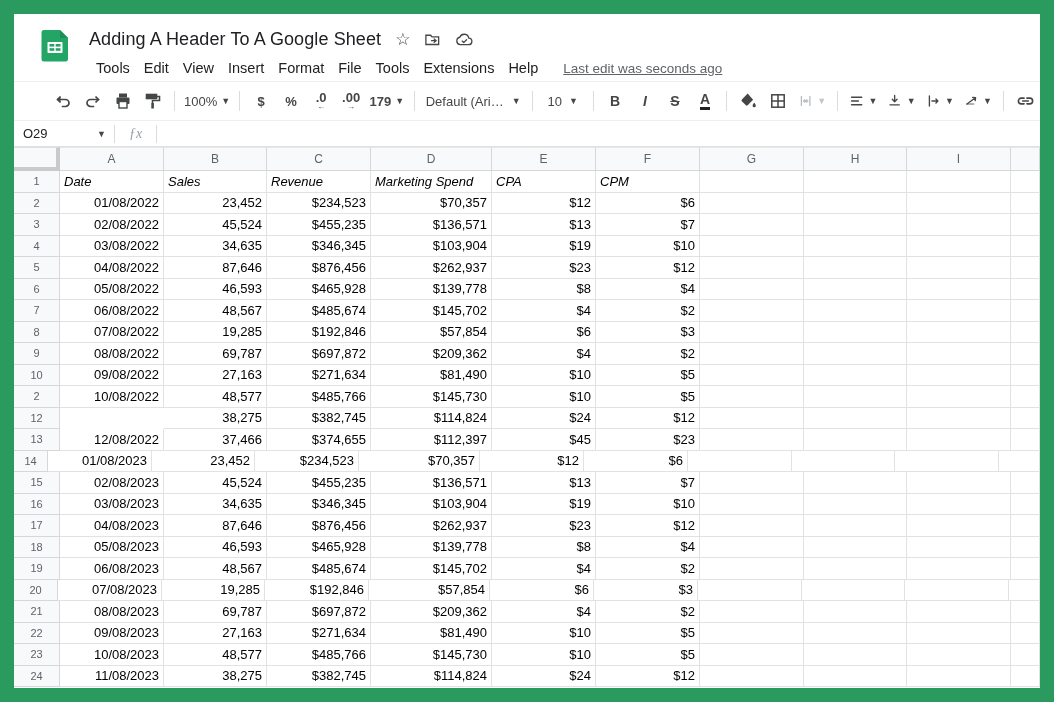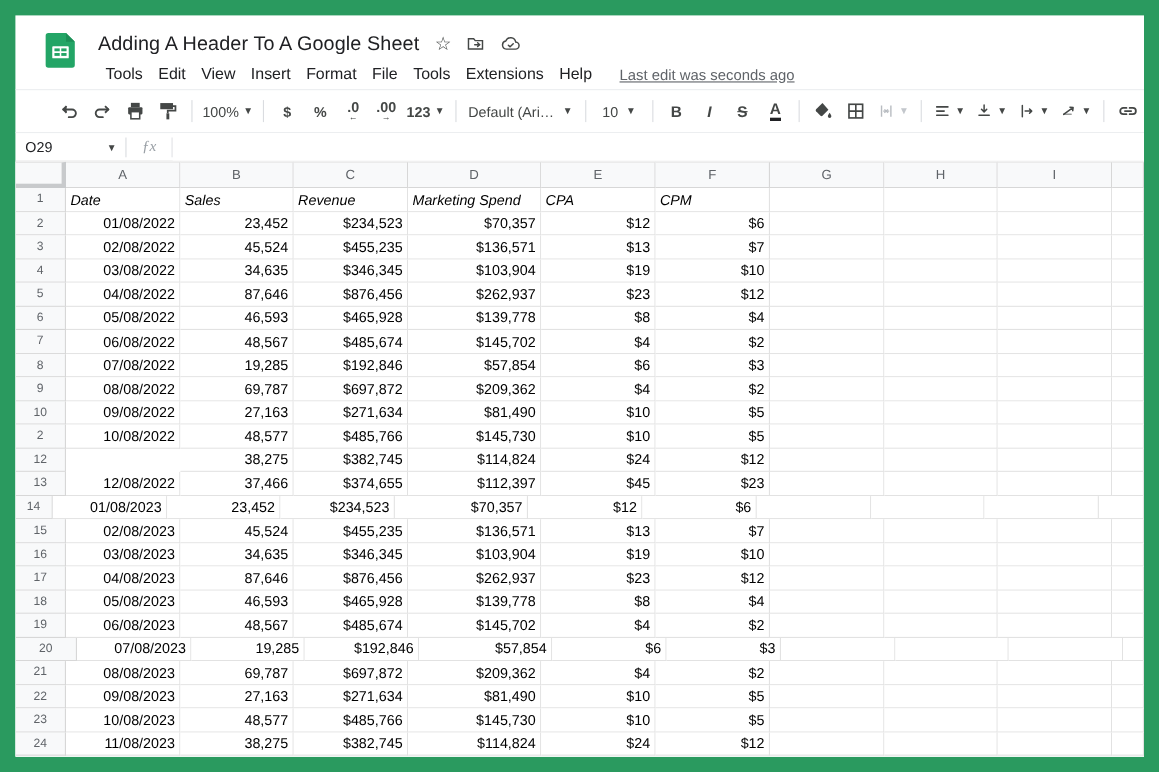--- a/index.html
+++ b/index.html
@@ -154,21 +154,21 @@
             <span class="arr">←</span>
           </span>
       </span>
       <span class="tb">
         <span class="dec-wrap">
             <span class="tb-text">.00</span>
             <span class="arr">→</span>
           </span>
       </span>
       <span class="tb">
-        <span class="tb-text">123</span>
+        <span class="tb-text">179</span>
           <span class="caret">▼</span>
       </span>
       <span class="tb-sep"></span>
       <span class="tb">
         <span class="font-box">
             <span>Default (Ari…</span>
             <span class="caret">▼</span>
           </span>
       </span>
       <span class="tb-sep"></span>
@@ -506,21 +506,21 @@
           <div class="cell num" style="width: 104px;">$485,674</div>
           <div class="cell num" style="width: 121px;">$145,702</div>
           <div class="cell num" style="width: 104px;">$4</div>
           <div class="cell num" style="width: 104px;">$2</div>
           <div class="cell num" style="width: 104px;"></div>
           <div class="cell num" style="width: 103px;"></div>
           <div class="cell num" style="width: 104px;"></div>
           <div class="cell" style="flex: 1 1 0%;"></div>
         </div>
         <div class="g-row data-row">
-          <div class="row-head" style="width: 56px;">20</div>
+          <div class="row-head" style="width: 44px;">20</div>
           <div class="cell num" style="width: 104px;">07/08/2023</div>
           <div class="cell num" style="width: 103px;">19,285</div>
           <div class="cell num" style="width: 104px;">$192,846</div>
           <div class="cell num" style="width: 121px;">$57,854</div>
           <div class="cell num" style="width: 104px;">$6</div>
           <div class="cell num" style="width: 104px;">$3</div>
           <div class="cell num" style="width: 104px;"></div>
           <div class="cell num" style="width: 103px;"></div>
           <div class="cell num" style="width: 104px;"></div>
           <div class="cell" style="flex: 1 1 0%;"></div>

